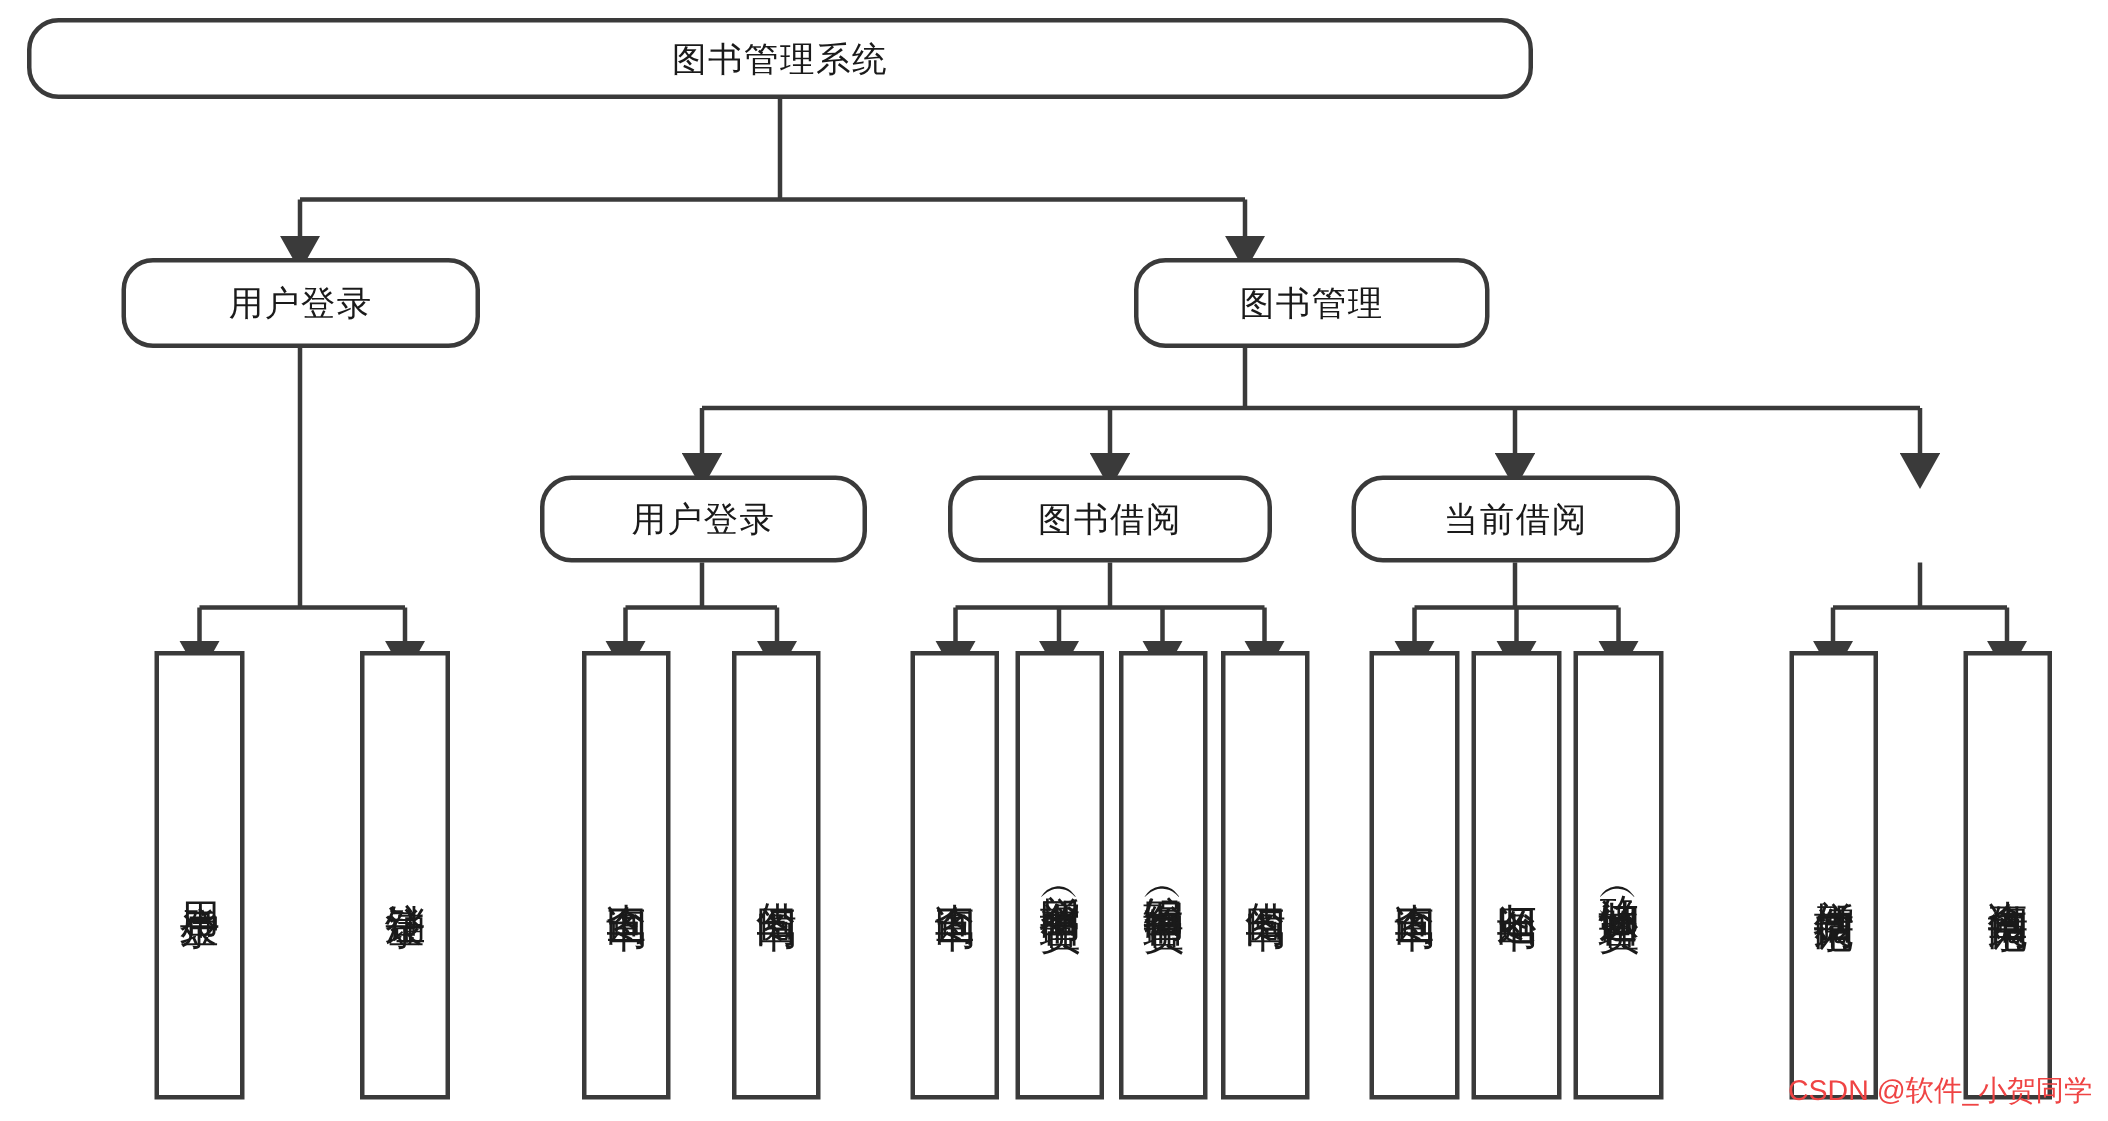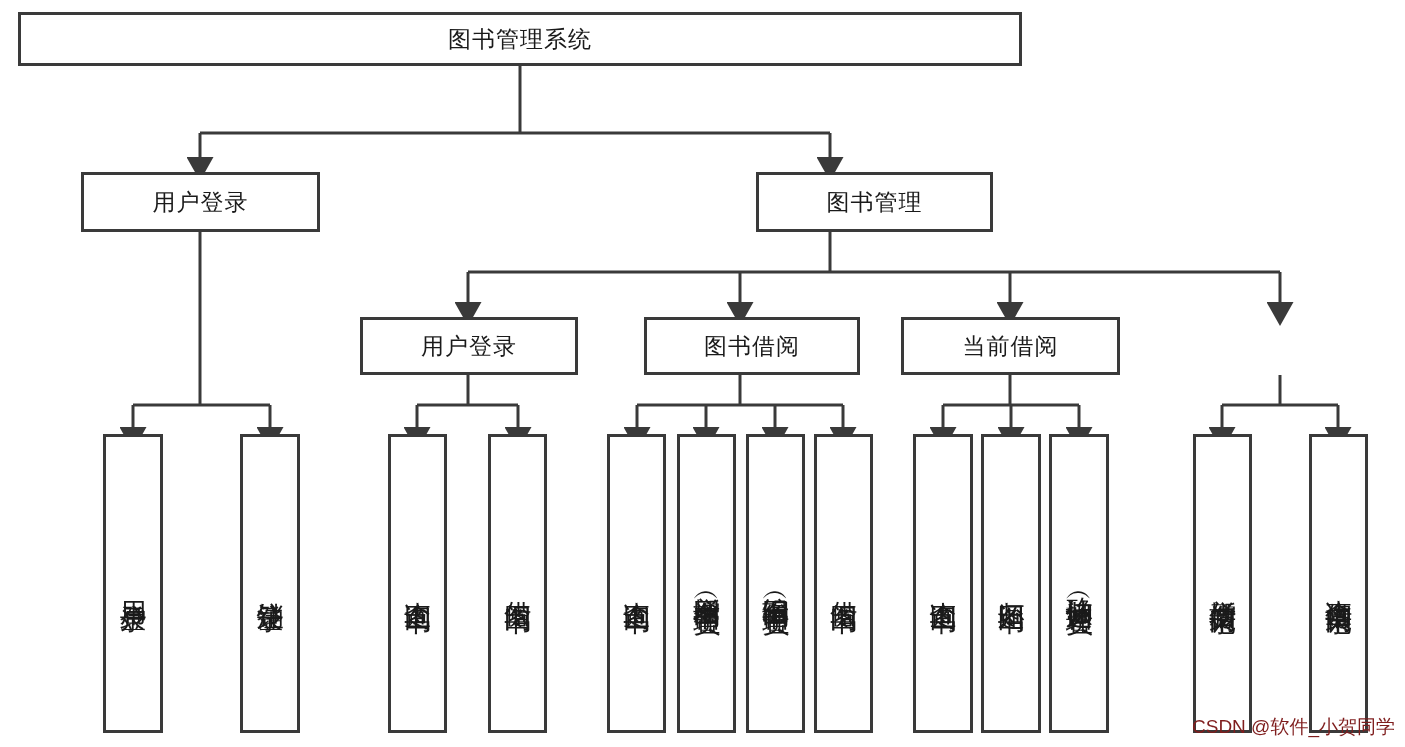--- a/index.html
+++ b/index.html
@@ -32,41 +32,42 @@
     background: #ffffff;
     display: flex;
     align-items: center;
     justify-content: center;
     color: #1a1a1a;
     z-index: 2;
   }
   .node.h {
     font-size: 23px;
     letter-spacing: 1px;
+    border-radius: 21px;
   }
   .node.v {
     writing-mode: vertical-rl;
     text-orientation: upright;
     font-size: 27px;
     line-height: 1.12;
     letter-spacing: 2px;
     padding: 6px 0;
   }
   .node.v .vtext {
     writing-mode: vertical-rl;
     text-orientation: upright;
     white-space: normal;
     text-align: center;
   }
   .watermark {
     position: absolute;
     left: 1192px;
     top: 714px;
     font-size: 19px;
-    color: #7f1d1d;
+    color: #ef4444;
     z-index: 5;
     white-space: nowrap;
   }
 </style>
 </head>
 <body>
 
 <div id="canvas">
 
   <svg id="edges" viewBox="0 0 1405 747" xmlns="http://www.w3.org/2000/svg">
@@ -126,21 +127,21 @@
   <div class="node h" style="left:81px; top:172px; width:239px; height:60px;">
     <span>用户登录</span>
   </div>
   <div class="node h" style="left:712px; top:172px; width:237px; height:60px;margin-left:44px;">
     <span>图书管理</span>
   </div>
 
   <div class="node h" style="left:360px; top:317px; width:218px; height:58px;">
     <span>用户登录</span>
   </div>
-  <div class="node h" style="left:632px; top:317px; width:216px; height:58px;margin-left:12px;">
+  <div class="node h" style="left:632px; top:317px; width:216px; height:58px;">
     <span>图书借阅</span>
   </div>
   <div class="node h" style="left:901px; top:317px; width:219px; height:58px;justify-content:center;">
     <span>当前借阅</span>
   </div>
 
   <div class="node v" style="left:103px; top:434px; width:60px; height:299px;">
     <span class="vtext">用户登录</span>
   </div>
   <div class="node v" style="left:240px; top:434px; width:60px; height:299px;">

